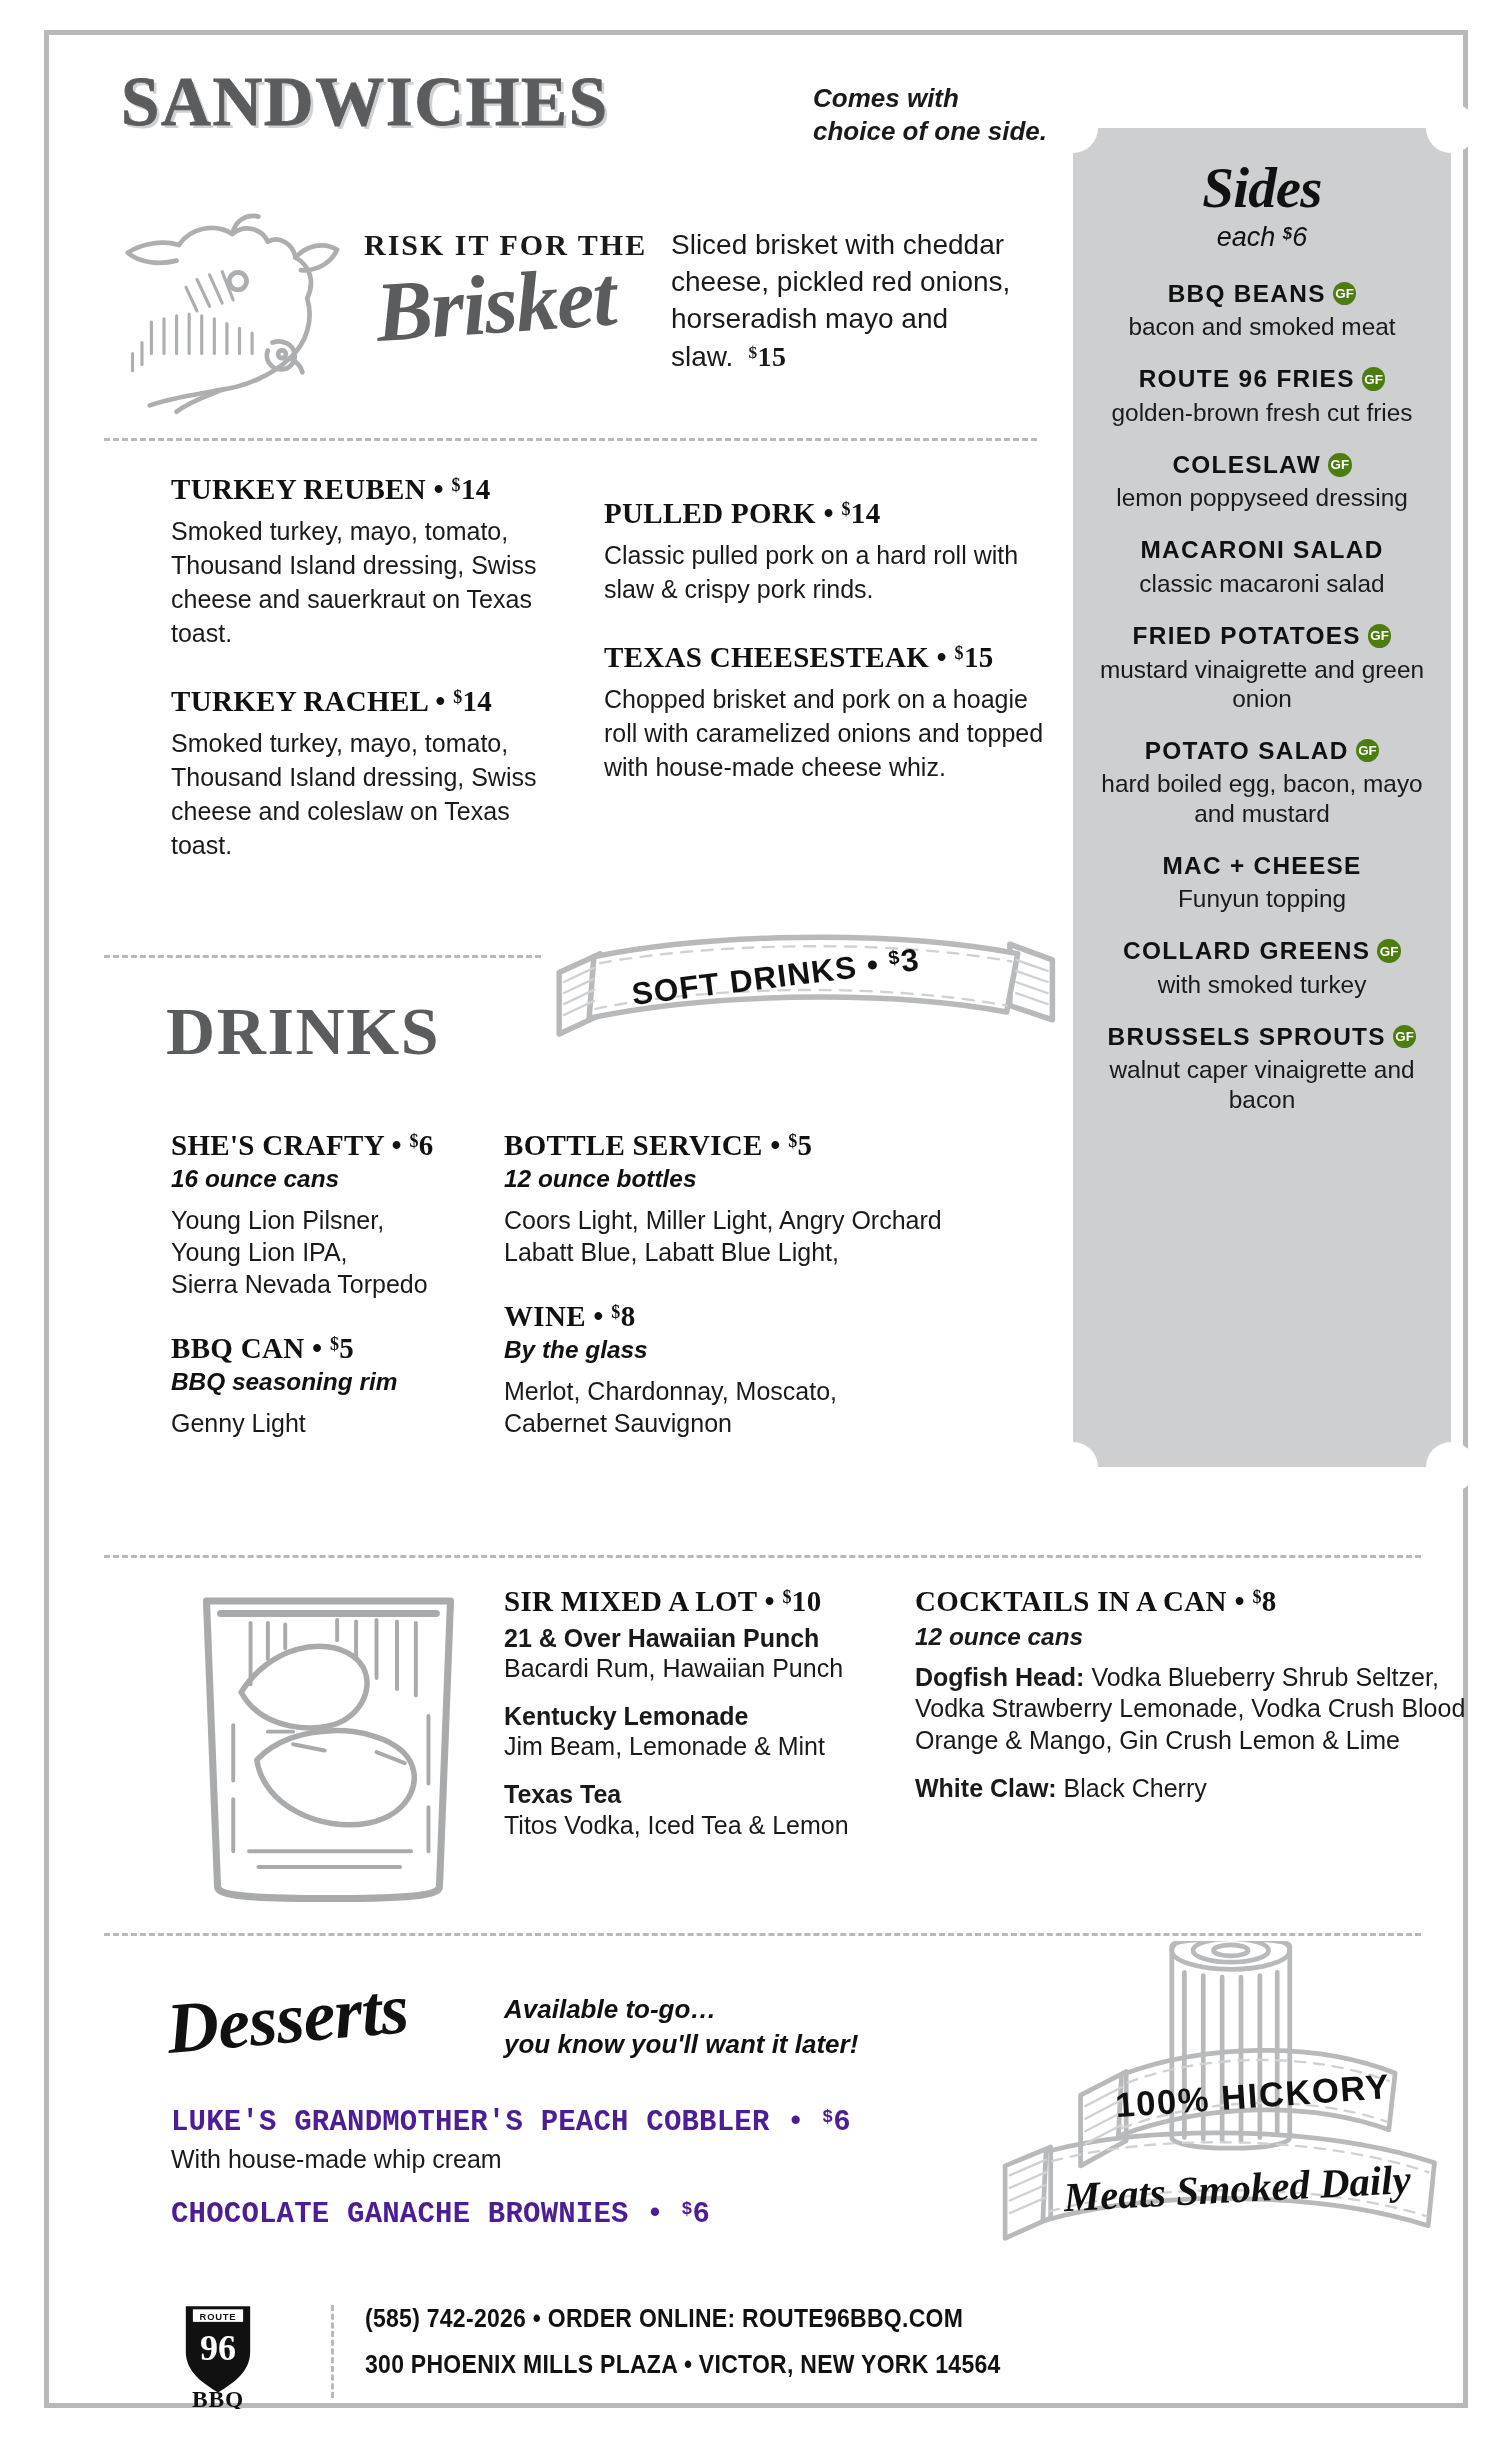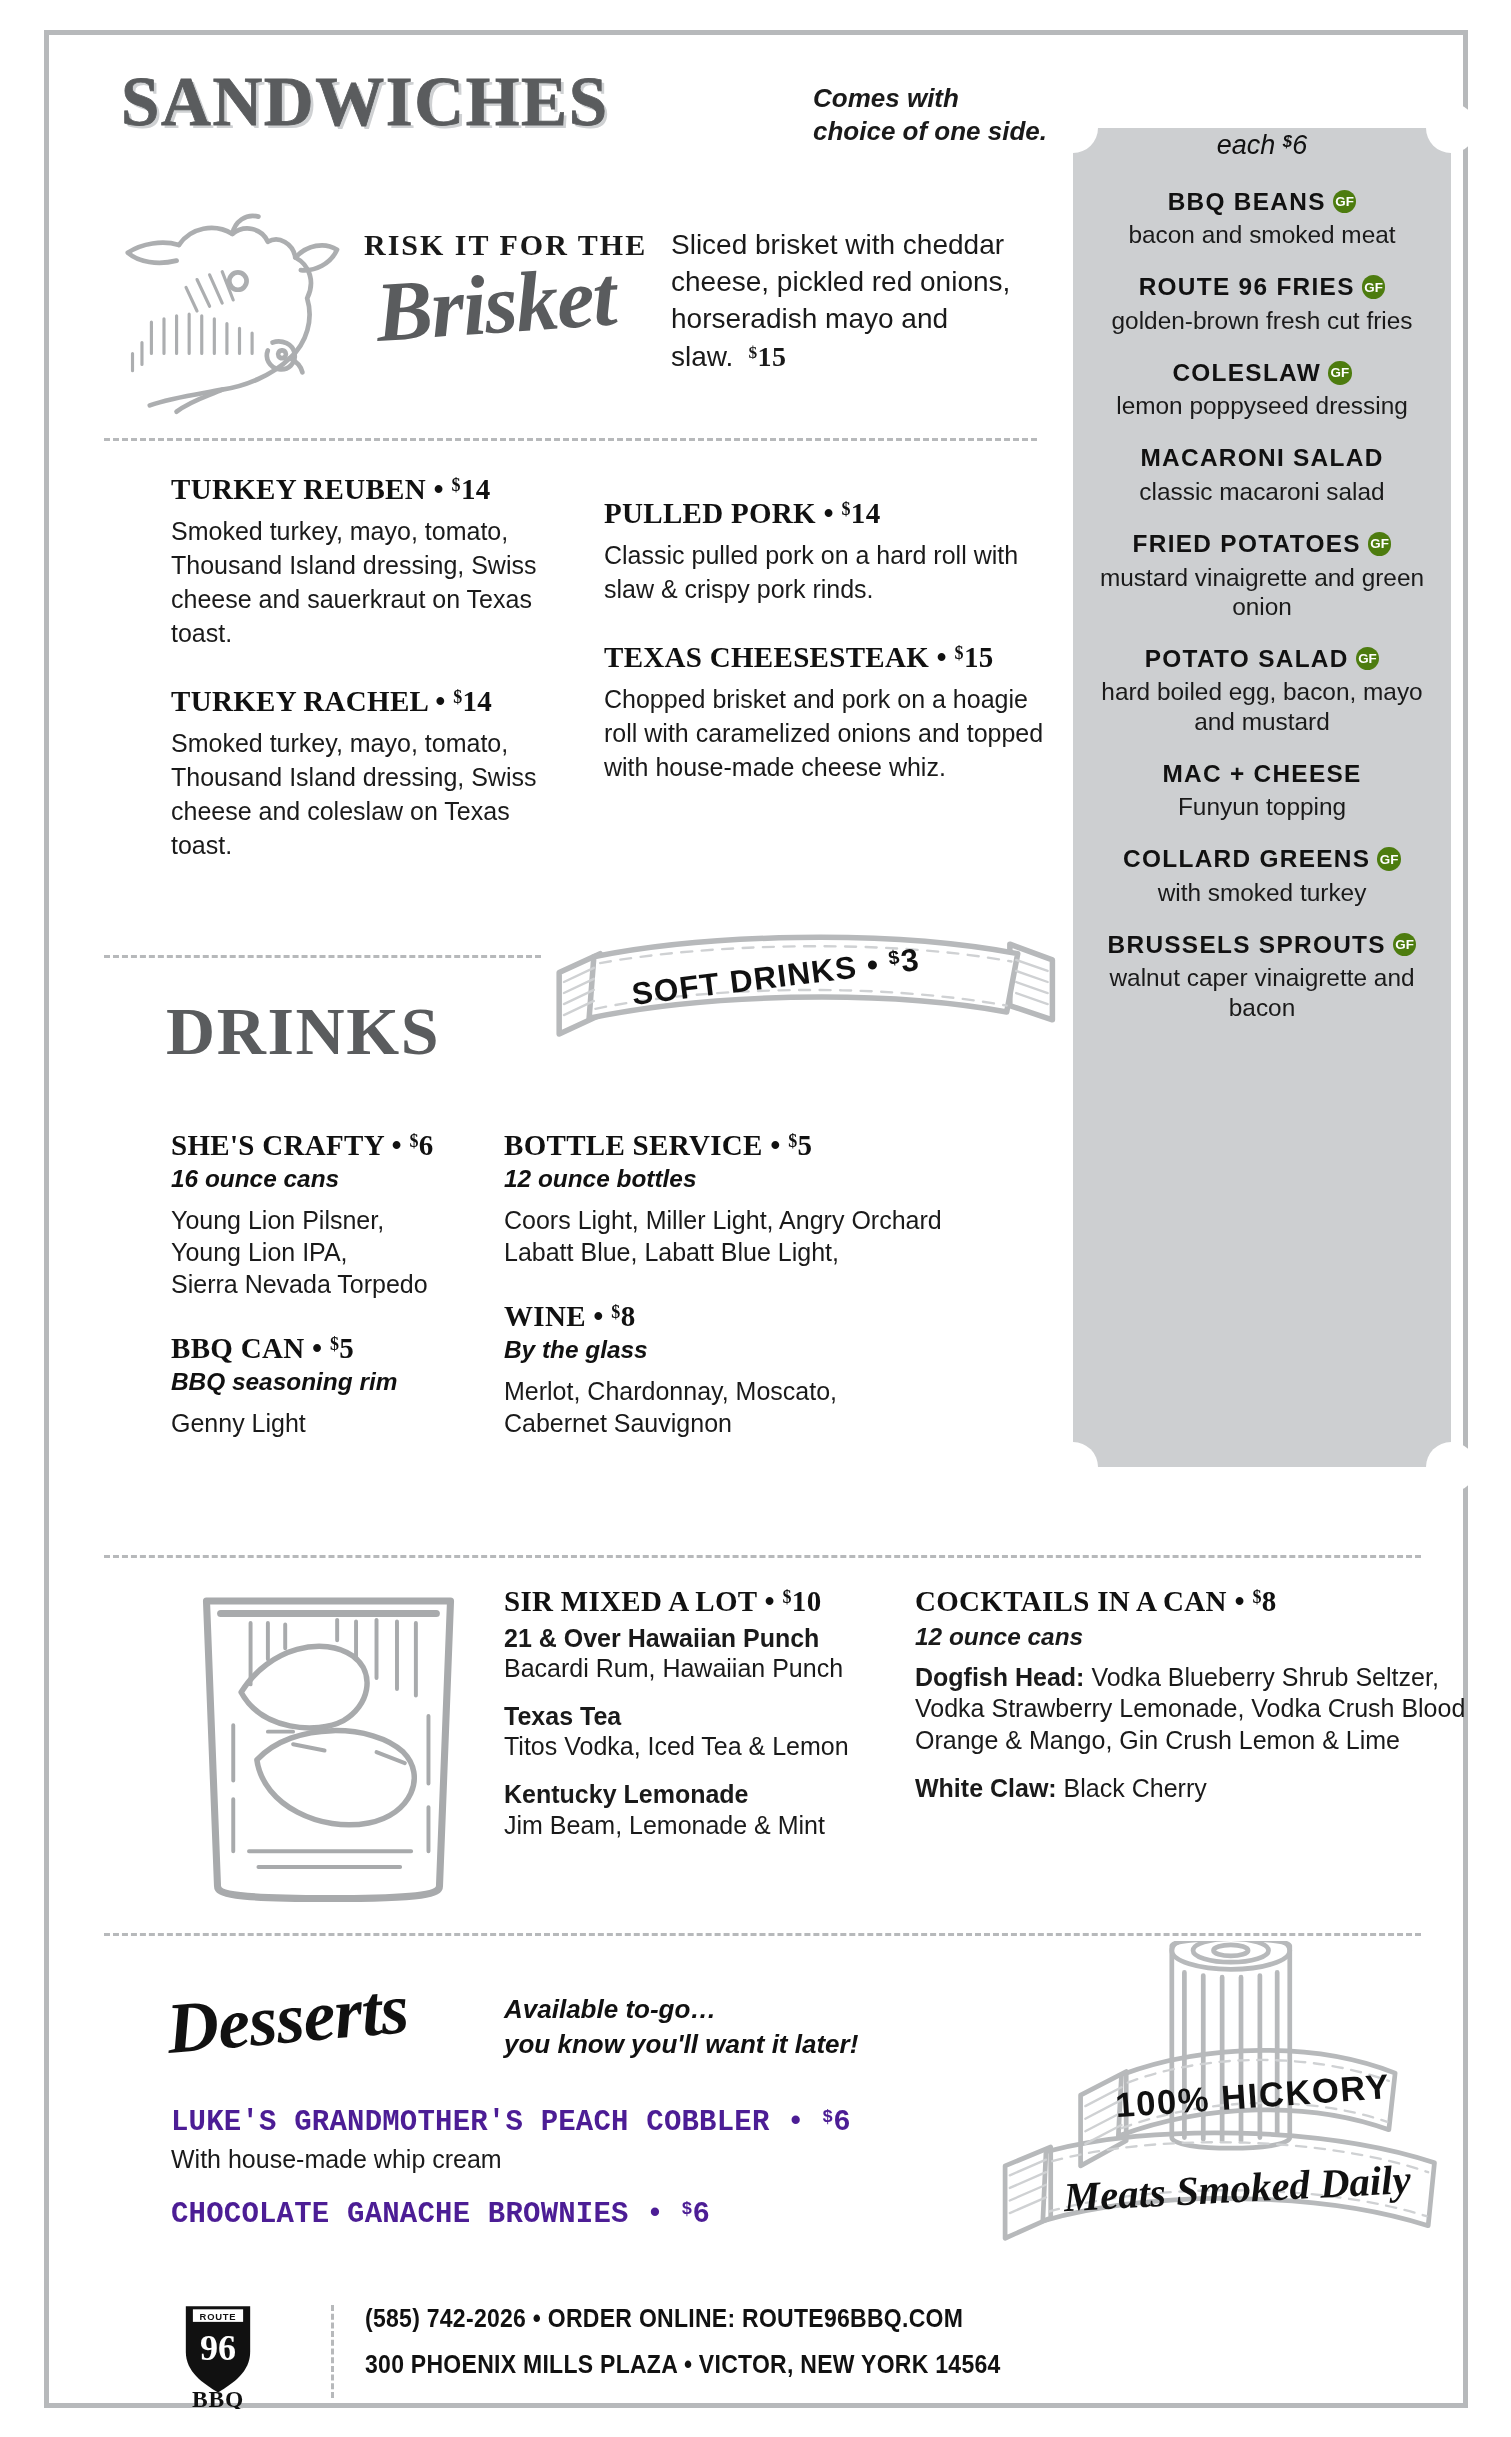--- a/index.html
+++ b/index.html
@@ -458,26 +458,26 @@
     <div id="ck-col-left">
       <div class="ck-head">
         <span>SIR MIXED A LOT</span>
         <span> • </span><span class="price-sup">$</span><span>10</span>
       </div>
       <div class="ck-entry">
         <div class="ck-entry-name">21 &amp; Over Hawaiian Punch</div>
         <div class="ck-entry-desc">Bacardi Rum, Hawaiian Punch</div>
       </div>
       <div class="ck-entry">
+        <div class="ck-entry-name">Kentucky Lemonade</div>
+        <div class="ck-entry-desc">Jim Beam, Lemonade &amp; Mint</div>
+      </div>
+      <div class="ck-entry">
         <div class="ck-entry-name">Texas Tea</div>
         <div class="ck-entry-desc">Titos Vodka, Iced Tea &amp; Lemon</div>
-      </div>
-      <div class="ck-entry">
-        <div class="ck-entry-name">Kentucky Lemonade</div>
-        <div class="ck-entry-desc">Jim Beam, Lemonade &amp; Mint</div>
       </div>
     </div>
 
     <div id="ck-col-right">
       <div class="ck-head">
         <span>COCKTAILS IN A CAN</span>
         <span> • </span><span class="price-sup">$</span><span>8</span>
       </div>
       <div class="ck-sub">12 ounce cans</div>
       <div class="ck-inline">
@@ -549,20 +549,21 @@
         <div class="footer-line">300 PHOENIX MILLS PLAZA • VICTOR, NEW YORK 14564</div>
       </div>
     </div>
 
     <div id="sides-panel">
       <span class="notch tl"></span>
       <span class="notch tr"></span>
       <span class="notch bl"></span>
       <span class="notch br"></span>
 
+      <div id="sides-title">Sides</div>
       <div id="sides-each">
         <span>each</span>
         <span class="price-sup">$</span><span>6</span>
       </div>
 
       <div id="sides-list">
 
         <div class="side-item">
           <div class="side-name">
             <span>BBQ BEANS</span>

